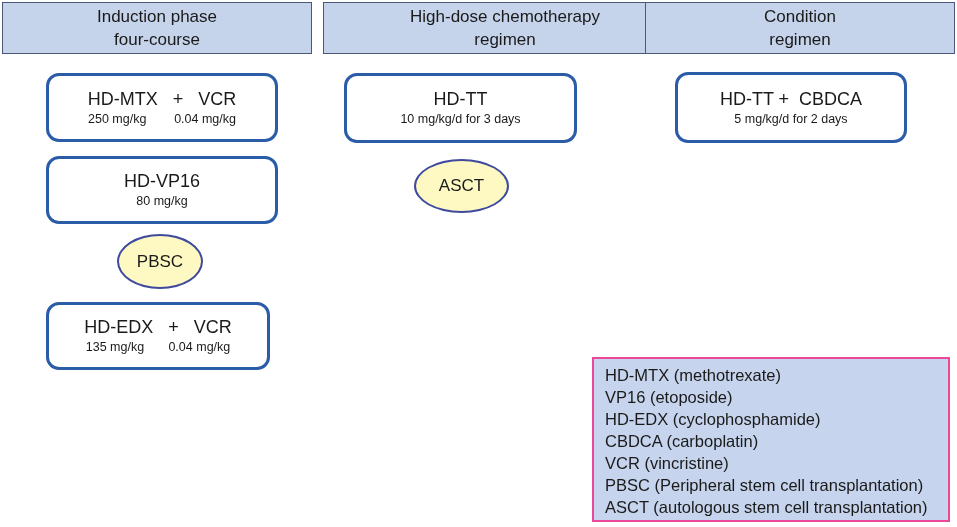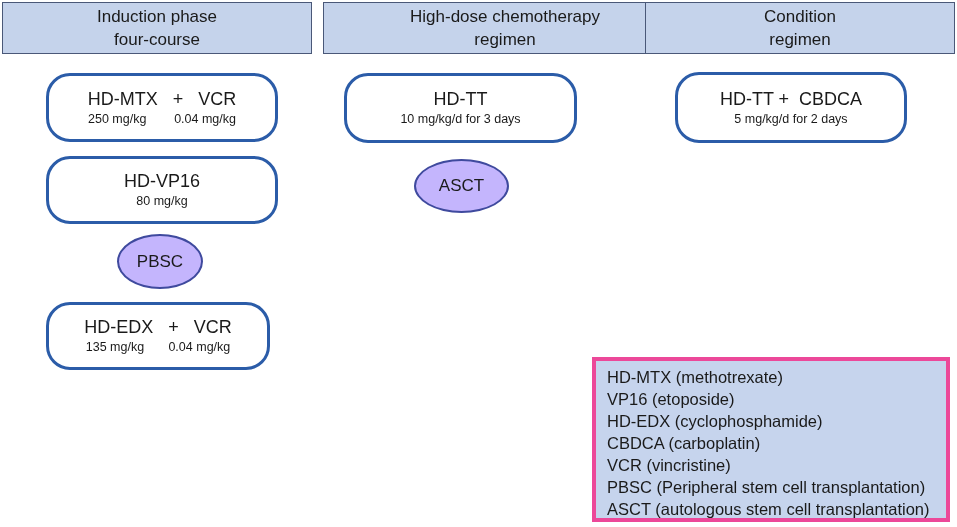--- a/index.html
+++ b/index.html
@@ -33,59 +33,59 @@
   }
   .h1 { left: 2px;   width: 310px; }
   .h2 { left: 323px; width: 364px; }
   .h3 { left: 645px; width: 310px; }
 
   
   .node {
     position: absolute;
     background: #ffffff;
     border: 3px solid #2b5ca8;
-    border-radius: 24px;
+    border-radius: 13px;
     display: flex;
     flex-direction: column;
     align-items: center;
     justify-content: center;
     text-align: center;
   }
   .node .main { font-size: 18px; line-height: 21px; white-space: pre; }
   .node .sub  { font-size: 12.5px; line-height: 16px; white-space: pre; margin-top: 1px; }
   .b1 { left: 46px;  top: 73px;  width: 232px; height: 69px; }
   .b2 { left: 46px;  top: 156px; width: 232px; height: 68px; }
   .b3 { left: 46px;  top: 302px; width: 224px; height: 68px; }
   .b4 { left: 46px;  top: 387px; width: 232px; height: 69px; }
   .b5 { left: 344px; top: 73px;  width: 233px; height: 70px; }
   .b6 { left: 675px; top: 72px;  width: 232px; height: 71px; }
 
   
   .ellipse {
     position: absolute;
-    background: #c4b5fd;
+    background: #fef9c3;
     border: 2px solid #3f4a9e;
     border-radius: 50%;
     display: flex;
     align-items: center;
     justify-content: center;
     font-size: 17px;
   }
   .e1 { left: 117px; top: 234px; width: 86px; height: 55px; }
   .e2 { left: 414px; top: 159px; width: 95px; height: 54px; }
 
   
   .legend {
     position: absolute;
     left: 592px;
     top: 357px;
     width: 358px;
     height: 165px;
     background: #c6d4ed;
-    border: 4px solid #ec4899;
+    border: 2px solid #ec4899;
     padding: 5px 6px 0 11px;
     font-size: 16.5px;
     line-height: 22px;
   }
 </style>
 </head>
 <body>
 
 <div class="canvas">
 

